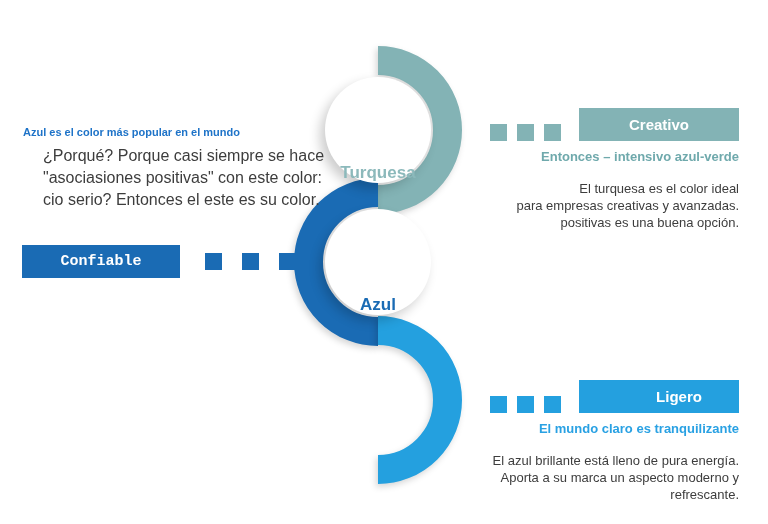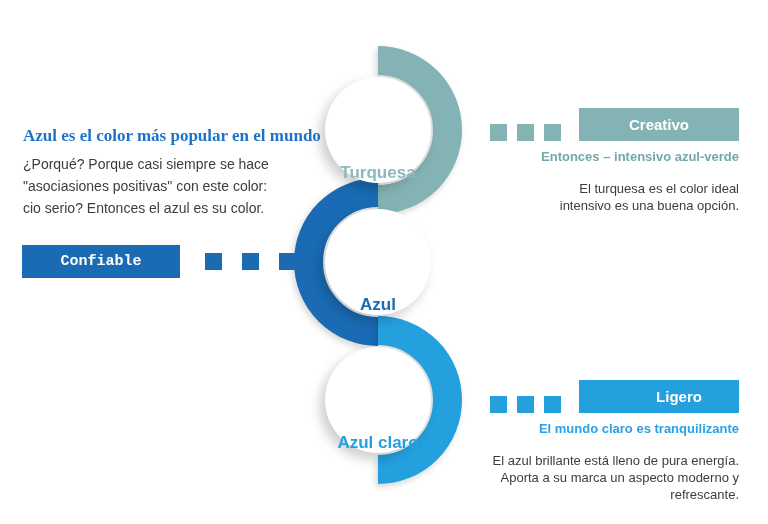--- a/index.html
+++ b/index.html
@@ -35,22 +35,22 @@
 
   .node{position:absolute;left:325px;width:106px;height:106px;border-radius:50%;
         background:#fff;z-index:2;display:flex;align-items:flex-end;justify-content:center;
         box-shadow:-5px 6px 12px rgba(0,0,0,0.20);font-weight:bold;font-size:17px;}
   #node-turquesa{top:77px;color:var(--teal-label);}
   #node-azul{top:209px;color:var(--blue);}
   #node-azul-claro{top:347px;color:var(--light-blue);}
 
   
   .left-panel{position:absolute;left:23px;top:126px;width:266px;z-index:3;}
-  .left-heading{font-size:17px;font-weight:bold;color:var(--blue-heading);white-space:nowrap;font-family:Liberation Serif, serif;}
-  .left-body{margin-top:7px;font-size:14px;line-height:22px;color:var(--body-text);}
+  .left-heading{font-size:11px;font-weight:bold;color:var(--blue-heading);white-space:nowrap;}
+  .left-body{margin-top:7px;font-size:16px;line-height:22px;color:var(--body-text);margin-left:20px;}
   .left-body div{white-space:nowrap;}
 
   .badge-row-left{position:absolute;left:22px;top:245px;display:flex;align-items:center;z-index:3;}
   .badge{width:158px;height:33px;display:flex;align-items:center;justify-content:center;
          color:#fff;font-weight:bold;font-size:15px;}
   .badge.blue{background:var(--blue);font-family:Liberation Mono, monospace;}
   .badge.teal{background:var(--teal);width:160px;}
   .badge.lblue{background:var(--light-blue);width:160px;padding-left:40px;}
   .squares{display:flex;gap:20px;margin-left:25px;}
   .squares .sq{width:17px;height:17px;}
@@ -91,30 +91,27 @@
         <div class="ring lblue"></div>
       </div>
   </div>
 
   <div class="node" id="node-turquesa">
     <span>Turquesa</span>
   </div>
   <div class="node" id="node-azul">
     <span>Azul</span>
   </div>
-  <div class="node" id="node-azul-claro">
-    <span>Azul claro</span>
-  </div>
 
   <div class="left-panel">
     <div class="left-heading">Azul es el color más popular en el mundo</div>
     <div class="left-body">
       <div>¿Porqué? Porque casi siempre se hace</div>
       <div>"asociasiones positivas" con este color:</div>
-      <div>cio serio? Entonces el azul es su color.</div>
+      <div>cio serio? Entonces el este es su color.</div>
     </div>
   </div>
 
   <div class="badge-row-left">
     <div class="badge blue">Confiable</div>
     <div class="squares">
       <div class="sq blue"></div>
       <div class="sq blue"></div>
       <div class="sq blue"></div>
     </div>
@@ -125,21 +122,22 @@
       <div class="squares">
         <div class="sq teal"></div>
         <div class="sq teal"></div>
         <div class="sq teal"></div>
       </div>
       <div class="badge teal">Creativo</div>
     </div>
     <div class="subheading teal-text">Entonces – intensivo azul-verde</div>
     <div class="right-body">
       <div>El turquesa es el color ideal</div>
-      <div>intensivo es una buena opción.</div>
+      <div>para empresas creativas y avanzadas.</div>
+      <div>positivas es una buena opción.</div>
     </div>
   </div>
 
   <div class="right-block" id="right-bottom">
     <div class="badge-row-right">
       <div class="squares">
         <div class="sq lblue"></div>
         <div class="sq lblue"></div>
         <div class="sq lblue"></div>
       </div>

